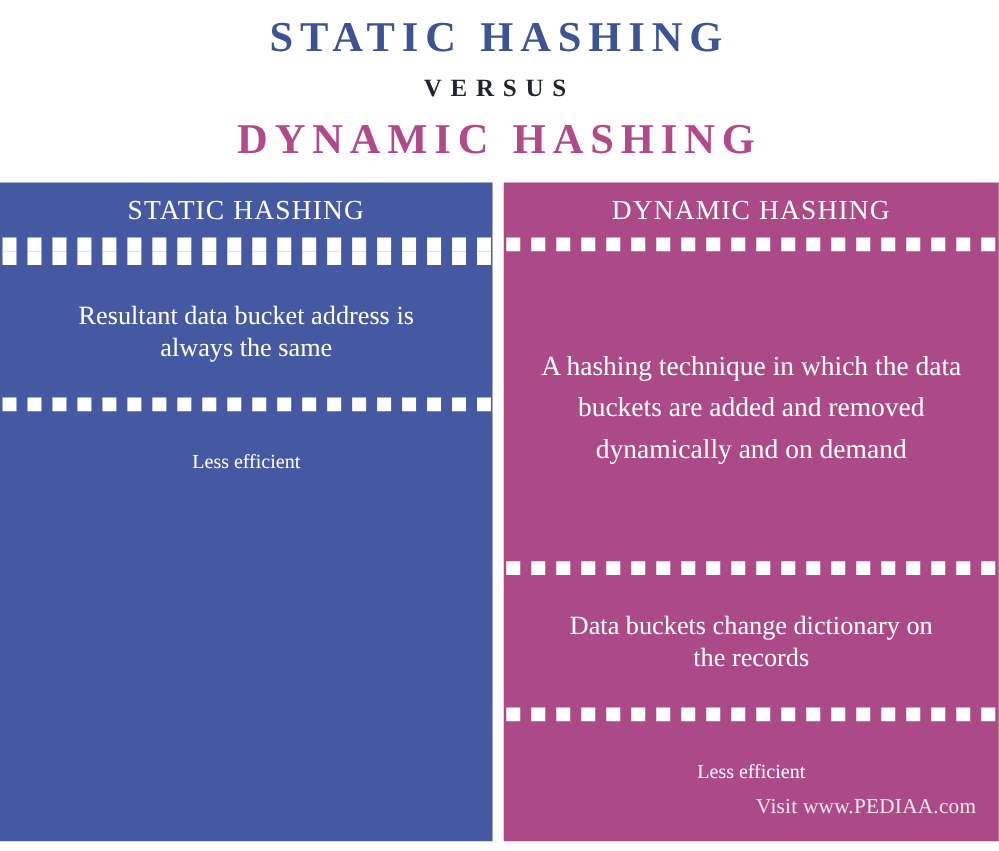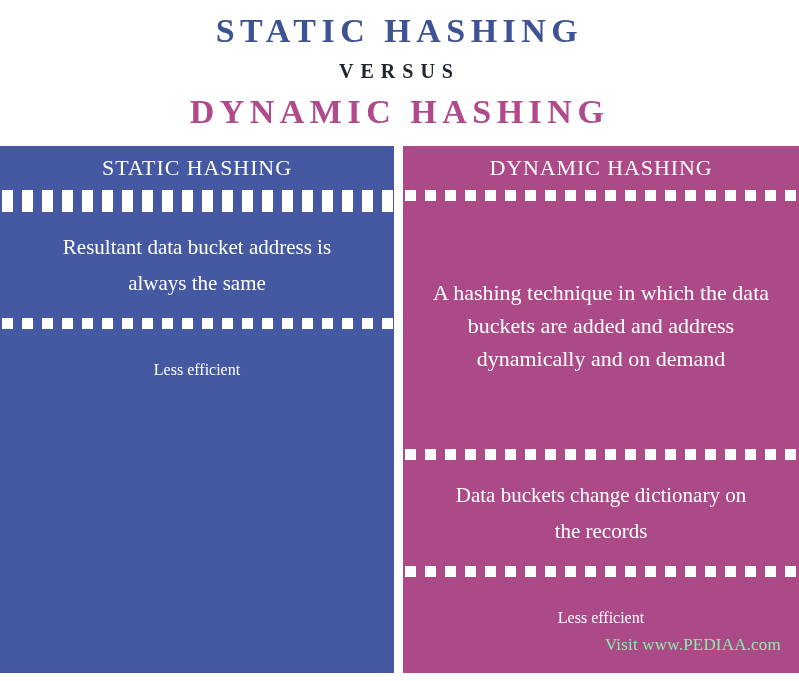--- a/index.html
+++ b/index.html
@@ -111,21 +111,21 @@
   }
   .cell-def {
     height: 248px;
     font-size: 22px;
     line-height: 33px;
     padding: 0 26px;
   }
   .cell-mid {
     height: 106px;
     font-size: 21px;
-    line-height: 36px;
+    line-height: 26px;
     padding: 0 38px;
   }
   .cell-last {
     flex: 1 1 auto;
     font-size: 16px;
     line-height: 30px;
     align-items: flex-start;
     padding-top: 26px;
   }
 
@@ -141,21 +141,21 @@
     background-position: 2px 0;
     flex: 0 0 auto;
   }
 
   
   .footer-credit {
     position: absolute;
     right: 18px;
     bottom: 18px;
     font-size: 17px;
-    color: #86efac;
+    color: #e5e5e5;
     letter-spacing: 0.2px;
     white-space: nowrap;
   }
 </style>
 </head>
 <body>
 
 <div class="infographic">
 
   <div class="title-block">
@@ -173,21 +173,21 @@
       <div class="cell cell-mid">Resultant data bucket address is always the same</div>
       <div class="dash-row"></div>
       <div class="cell cell-last">Less efficient</div>
     </div>
 
     <div class="col-gap"></div>
 
     <div class="column column-right">
       <div class="cell cell-header">DYNAMIC HASHING</div>
       <div class="dash-row"></div>
-      <div class="cell cell-def">A hashing technique in which the data buckets are added and address dynamically and on demand</div>
+      <div class="cell cell-def">A hashing technique in which the data buckets are added and removed dynamically and on demand</div>
       <div class="dash-row"></div>
       <div class="cell cell-mid">Data buckets change dictionary on the records</div>
       <div class="dash-row"></div>
       <div class="cell cell-last">Less efficient</div>
       <div class="footer-credit">Visit www.PEDIAA.com</div>
     </div>
 
   </div>
 
 </div>

